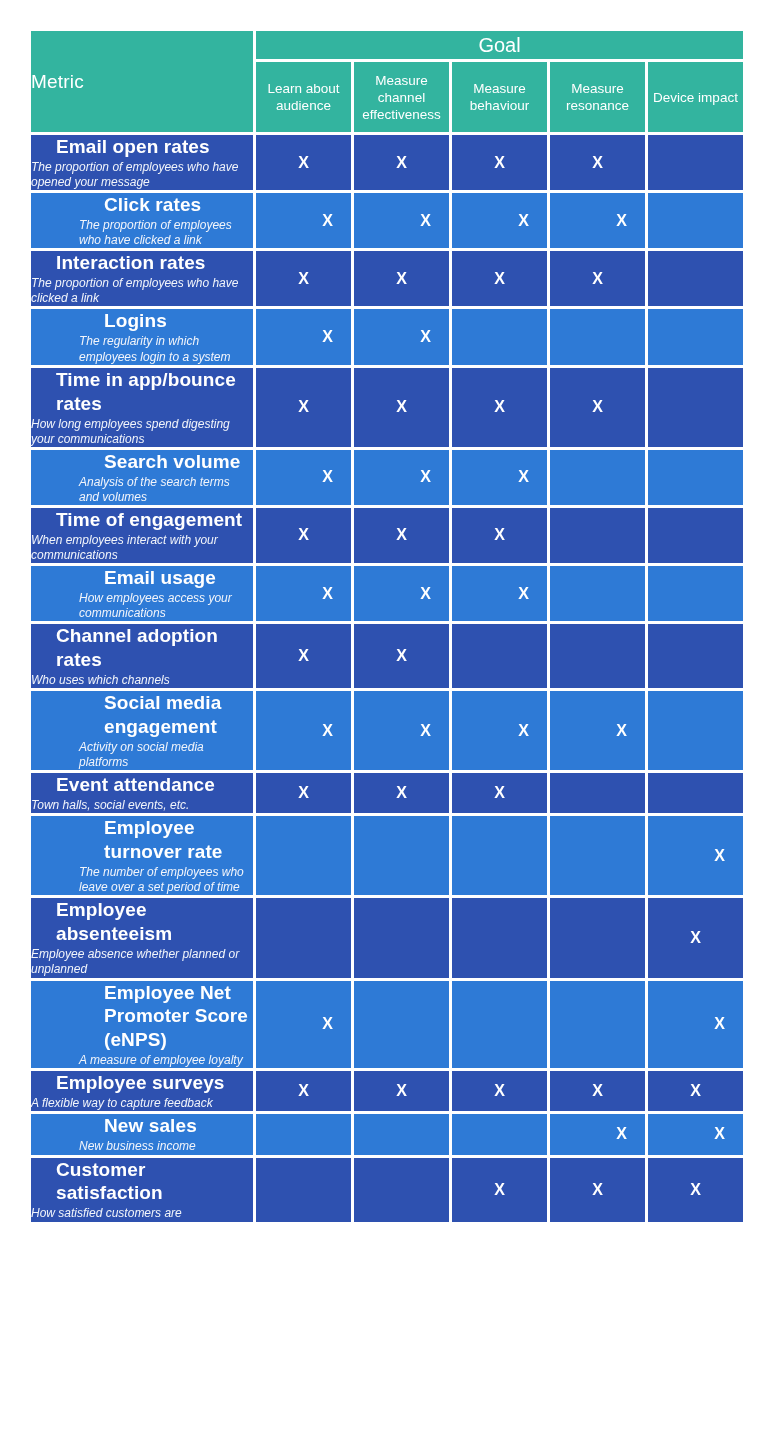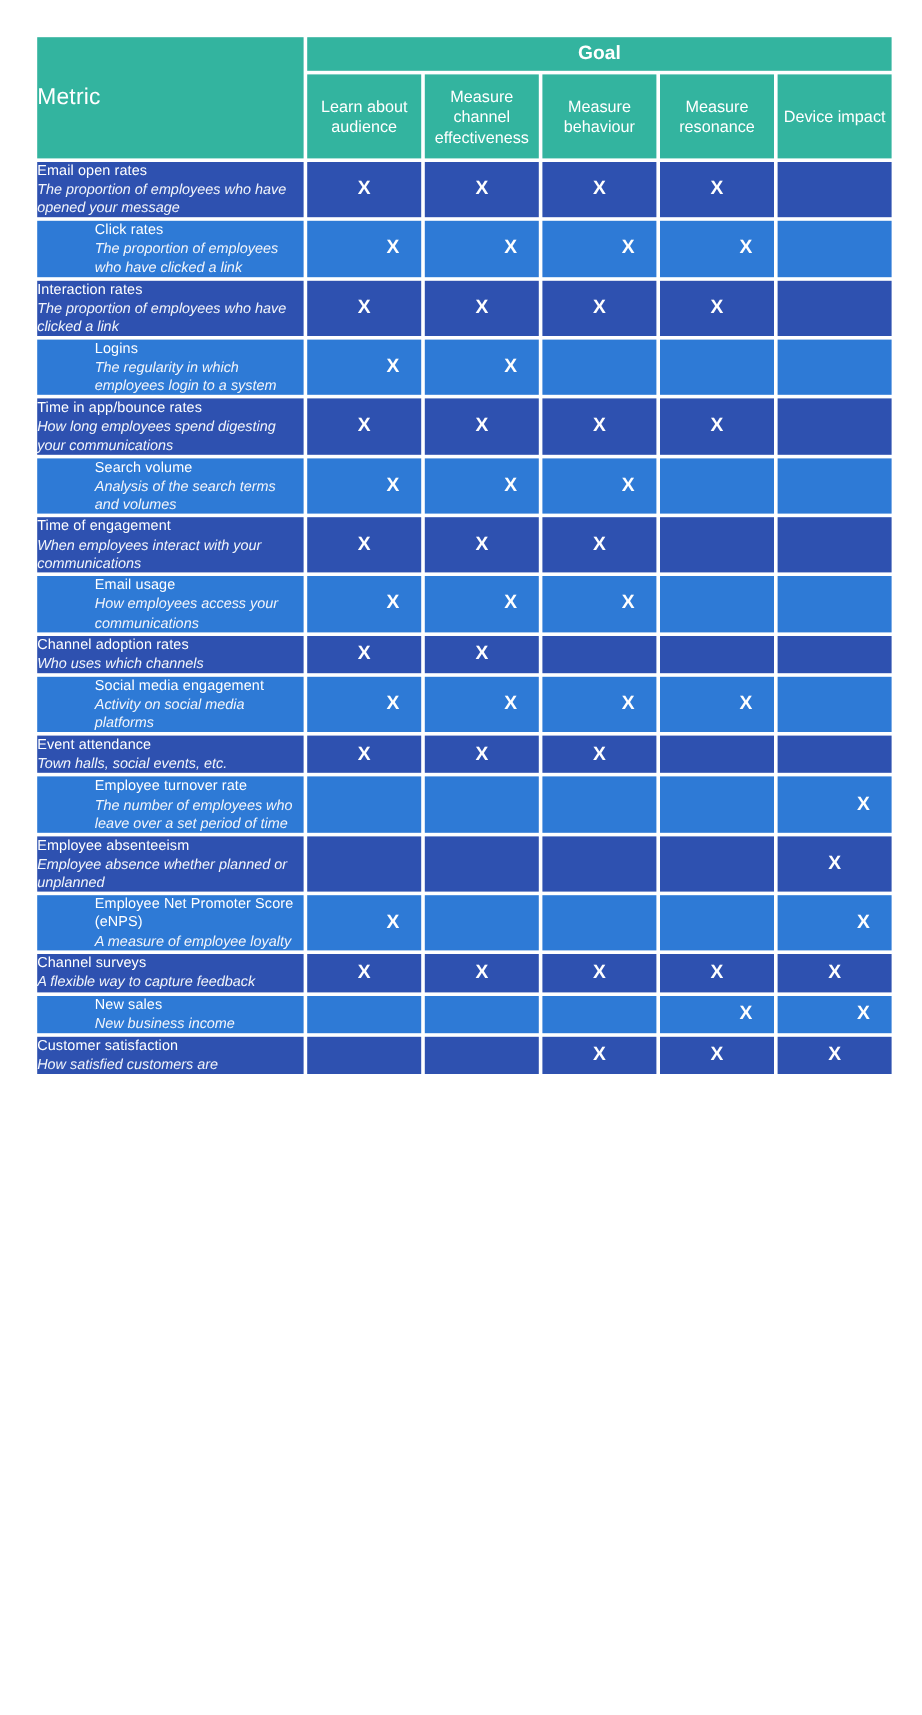--- a/index.html
+++ b/index.html
@@ -42,46 +42,47 @@
   }
   .hdr-metric {
     text-align: left;
     padding: 6px 0 6px 14px;
     font-size: 19px;
     font-weight: normal;
     letter-spacing: .2px;
   }
   .hdr-goal {
     text-align: center;
-    font-size: 16px;
-    font-weight: bold;
+    font-size: 20px;
+    font-weight: normal;
     height: 28px;
     line-height: 28px;
   }
   .hdr-sub {
     text-align: center;
     font-size: 13.5px;
     line-height: 17px;
     height: 70px;
     padding: 0 4px 6px 4px;
     vertical-align: bottom;
   }
 
   
   .metric-cell {
     color: #ffffff;
     padding: 9px 12px 9px 14px;
     line-height: 1.26;
   }
   .metric-title {
-    font-size: 12px;
-    font-weight: normal;
+    font-size: 19px;
+    font-weight: bold;
     display: block;
     margin-bottom: 1px;
     letter-spacing: .1px;
+    margin-left: 25px;
   }
   .metric-desc {
     font-size: 12px;
     font-weight: normal;
     display: block;
     color: #f2f5fb;
     font-style: italic;
   }
 
   .mark-cell {
@@ -273,21 +274,21 @@
             <span class="metric-desc">A measure of employee loyalty</span>
           </td>
           <td class="mark-cell"><span>X</span></td>
           <td class="mark-cell"></td>
           <td class="mark-cell"></td>
           <td class="mark-cell"></td>
           <td class="mark-cell"><span>X</span></td>
         </tr>
         <tr class="band-dark">
           <td class="metric-cell">
-            <span class="metric-title">Channel surveys</span>
+            <span class="metric-title">Employee surveys</span>
             <span class="metric-desc">A flexible way to capture feedback</span>
           </td>
           <td class="mark-cell"><span>X</span></td>
           <td class="mark-cell"><span>X</span></td>
           <td class="mark-cell"><span>X</span></td>
           <td class="mark-cell"><span>X</span></td>
           <td class="mark-cell"><span>X</span></td>
         </tr>
         <tr class="band-light">
           <td class="metric-cell">

